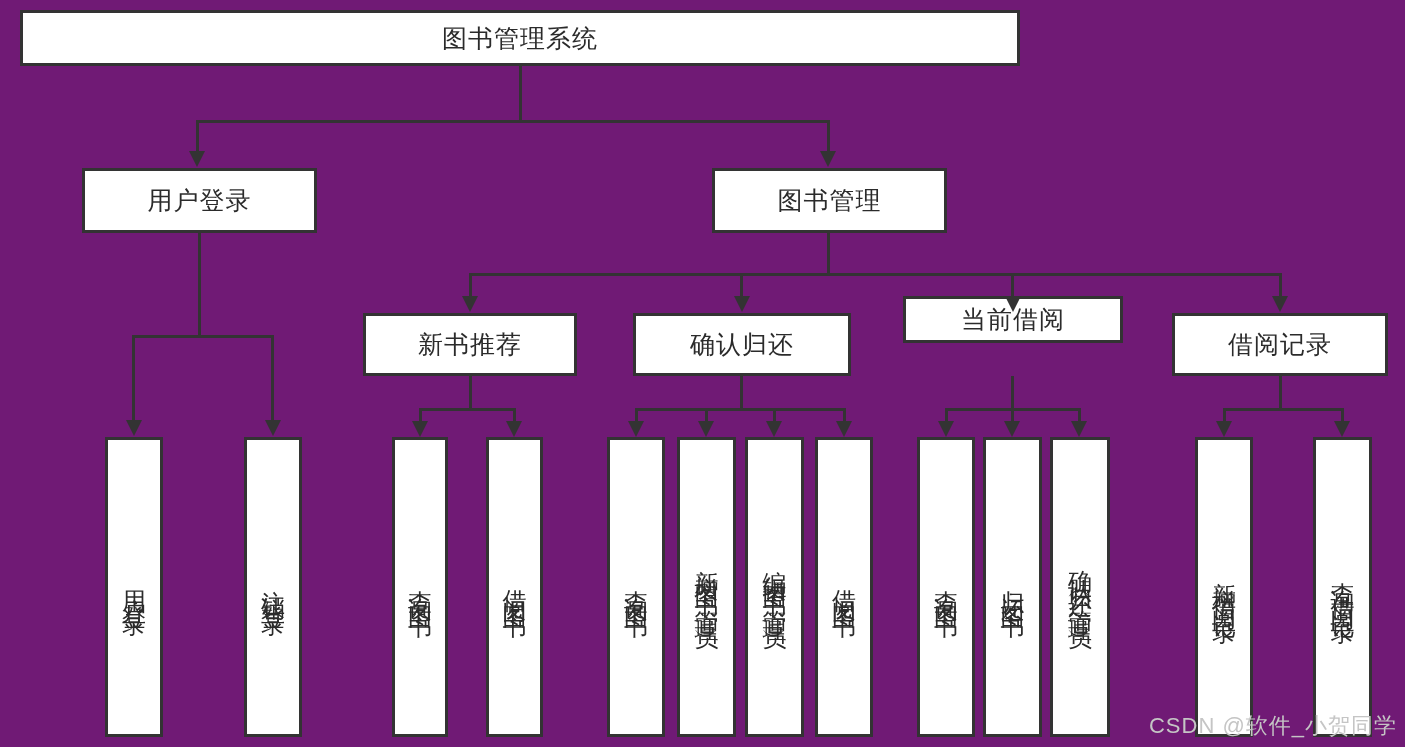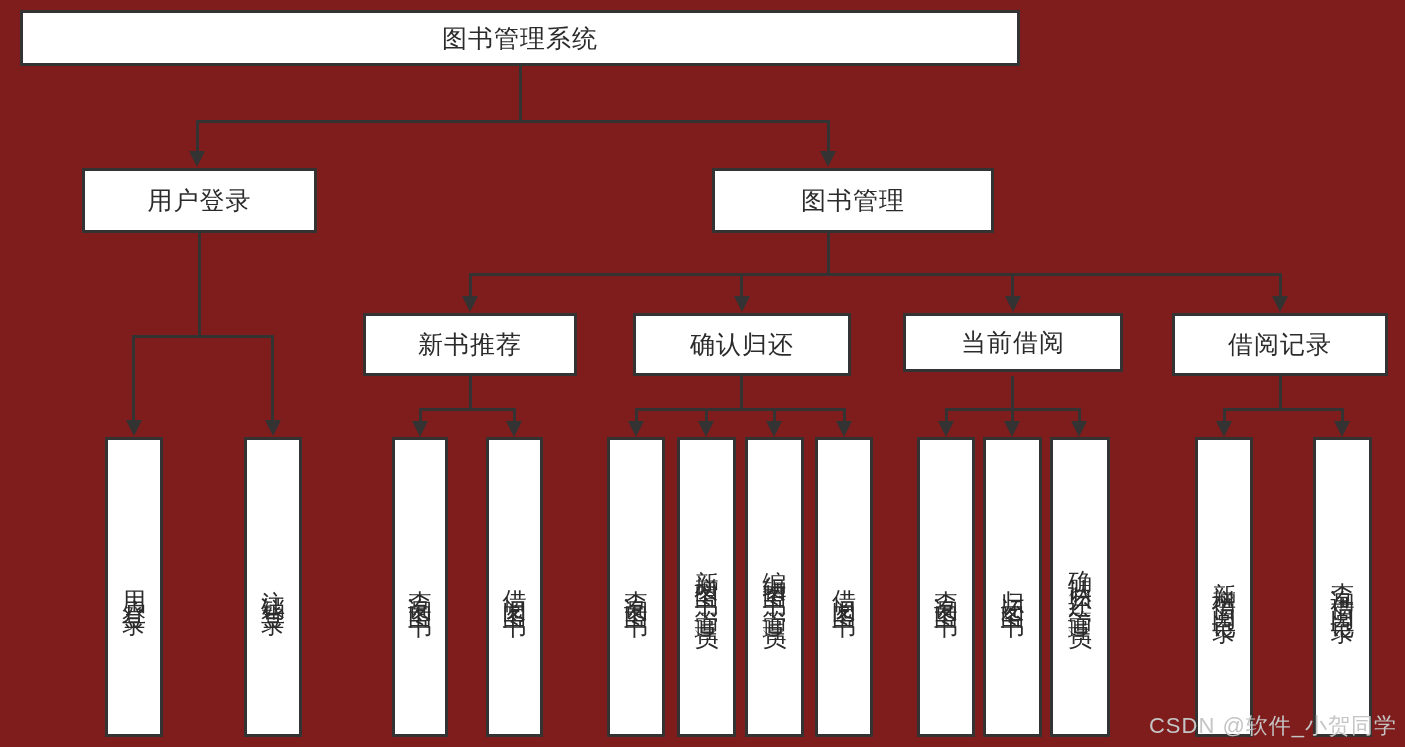--- a/index.html
+++ b/index.html
@@ -1,17 +1,17 @@
 <!DOCTYPE html>
 <html style="--line: #333333; --text: #2b2b2b; --wm: #c5c5c5;"><head>
 <meta charset="utf-8">
 <style>
   html,body{margin:0;padding:0;background:#ffffff;}
   .canvas{
-    position:relative;width:1405px;height:747px;background:#7f1d1d;overflow:hidden;
+    position:relative;width:1405px;height:747px;background:#701a75;overflow:hidden;
     font-family:"Liberation Sans","DejaVu Sans",sans-serif;
     color:var(--text,#2b2b2b);
   }
   .box{
     position:absolute;box-sizing:border-box;background:#fff;
     border:3px solid var(--line,#333);
     display:flex;align-items:center;justify-content:center;
     font-size:25px;letter-spacing:1px;white-space:nowrap;
   }
   .leaf{
@@ -39,33 +39,33 @@
 <div class="canvas">
 
   <div class="box" style="left:20px;top:10px;width:1000px;height:56px">
     <span>图书管理系统</span>
   </div>
 
   <div class="box" style="left:82px;top:168px;width:235px;height:65px">
     <span>用户登录</span>
   </div>
 
-  <div class="box" style="left:712px;top:168px;width:282px;height:65px">
+  <div class="box" style="left:712px;top:168px;width:235px;height:65px">
     <span>图书管理</span>
   </div>
 
   <div class="box" style="left:363px;top:313px;width:214px;height:63px">
     <span>新书推荐</span>
   </div>
 
   <div class="box" style="left:633px;top:313px;width:218px;height:63px">
     <span>确认归还</span>
   </div>
 
-  <div class="box" style="left:903px;top:313px;width:220px;height:59px">
+  <div class="box" style="left:903px;top:296px;width:220px;height:47px">
     <span>当前借阅</span>
   </div>
 
   <div class="box" style="left:1172px;top:313px;width:216px;height:63px">
     <span>借阅记录</span>
   </div>
 
   <div class="box leaf" style="left:105px;top:437px;width:58px;height:300px">
     <span>用户登录</span>
   </div>

